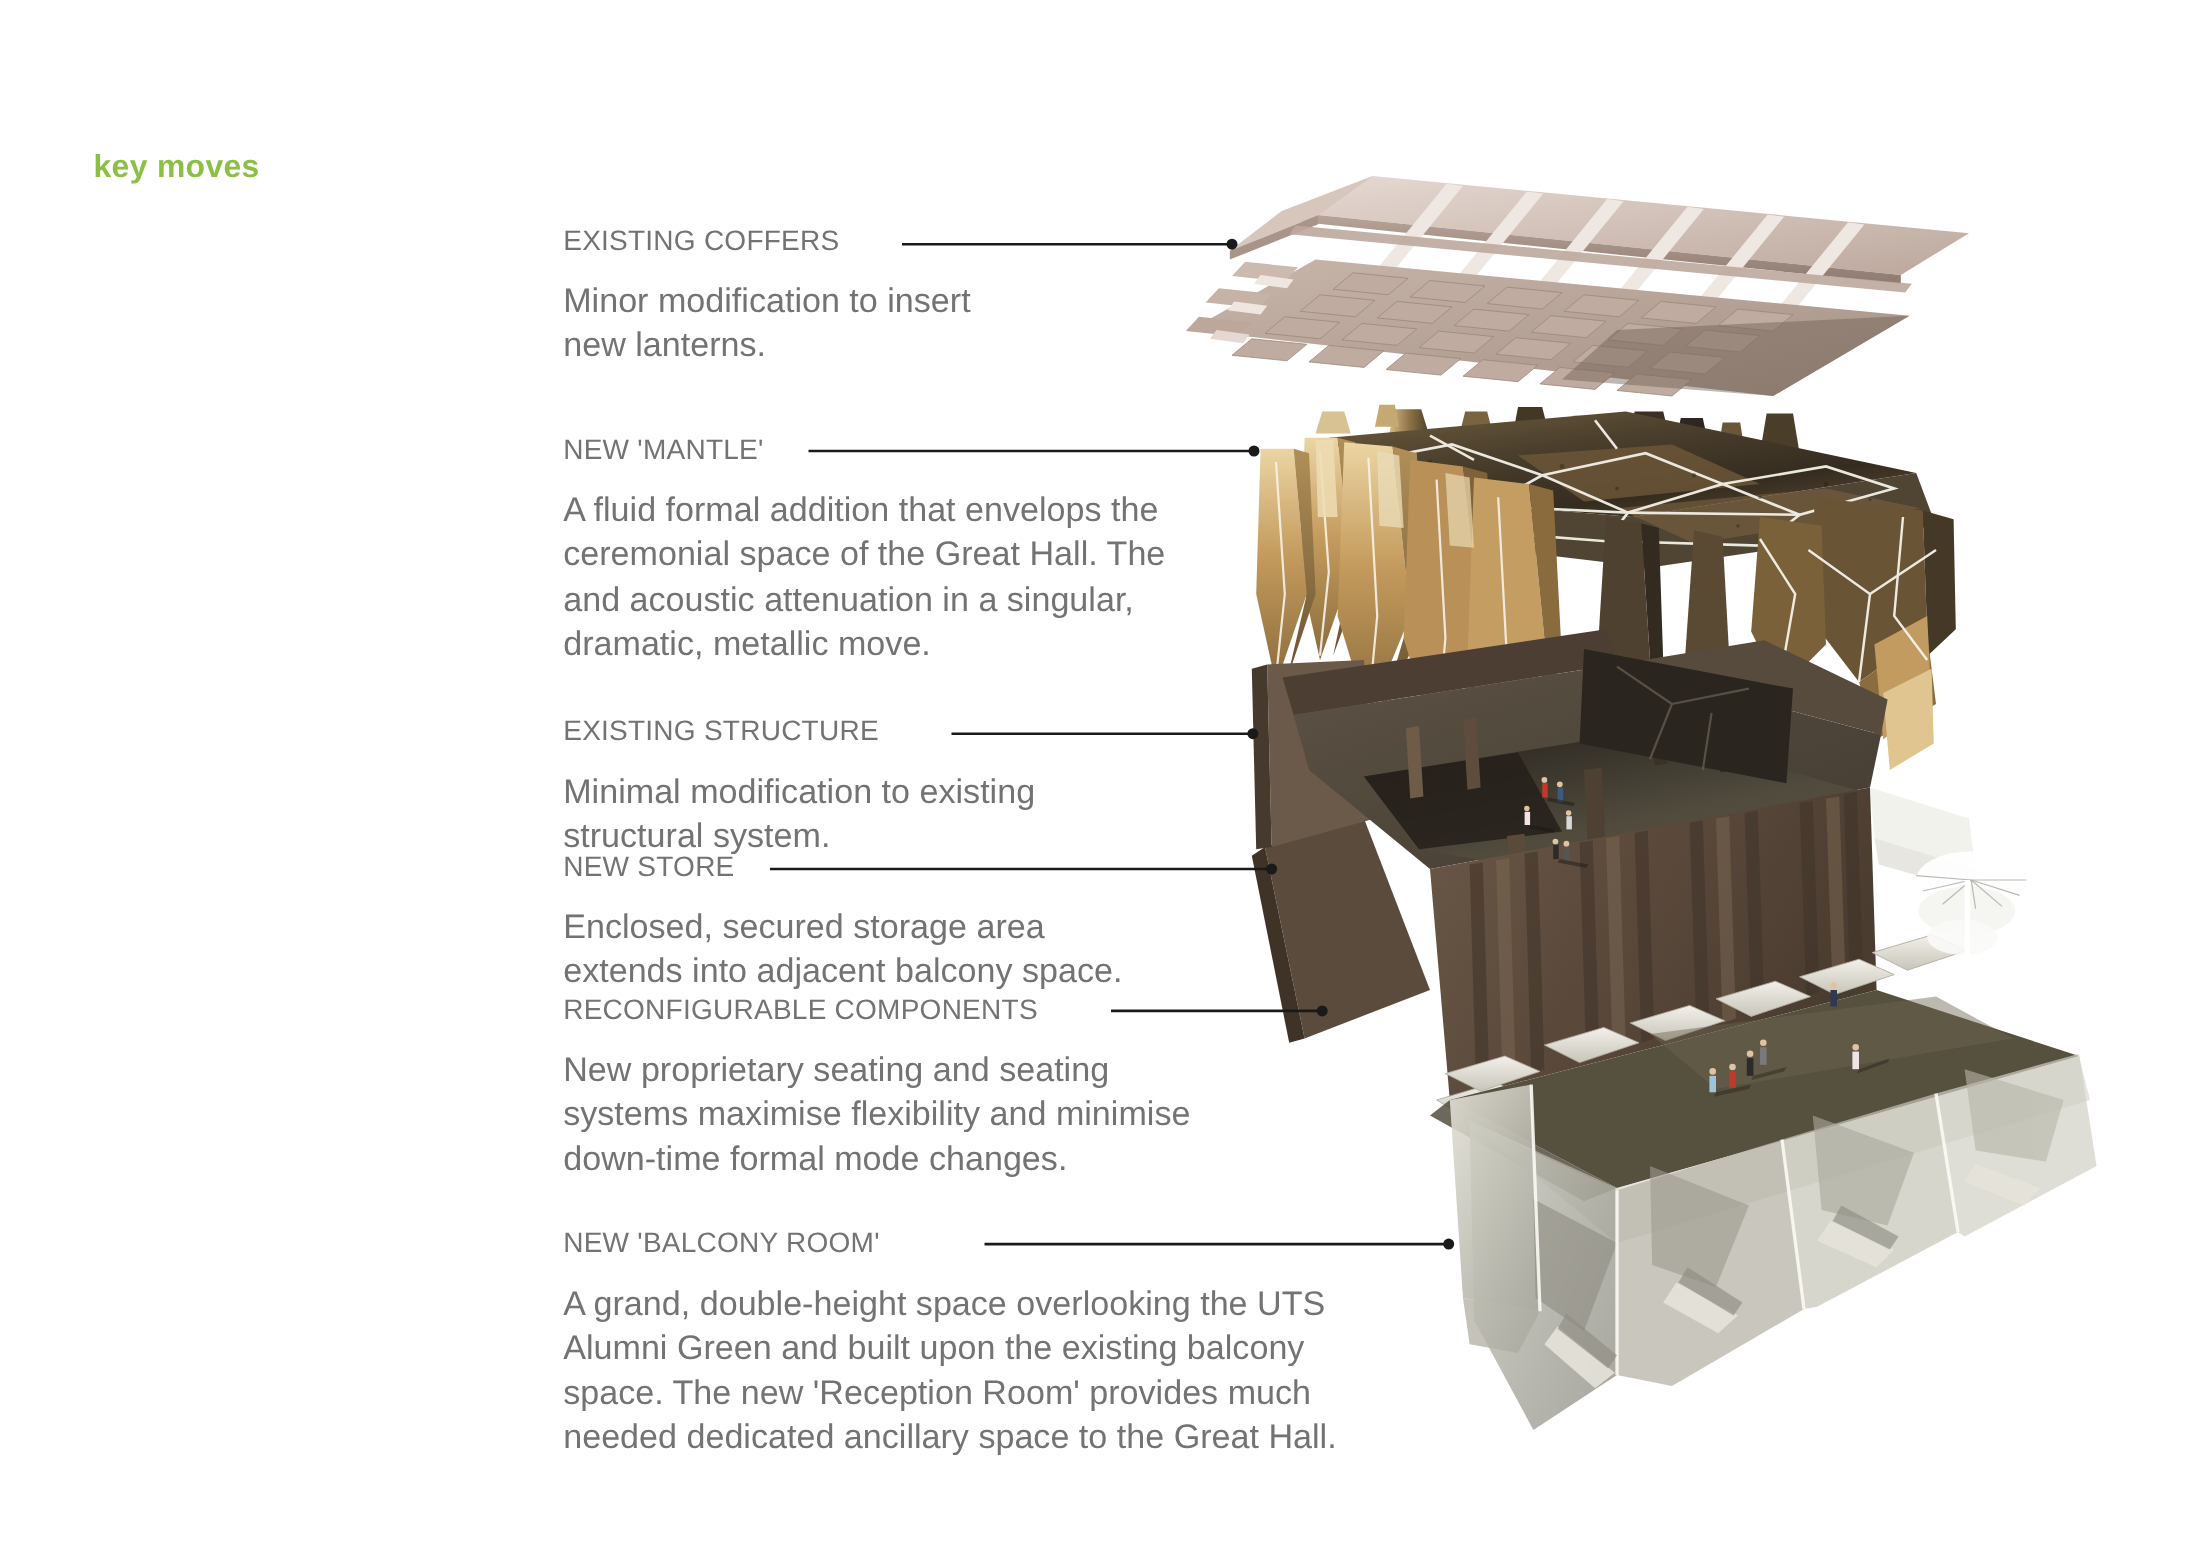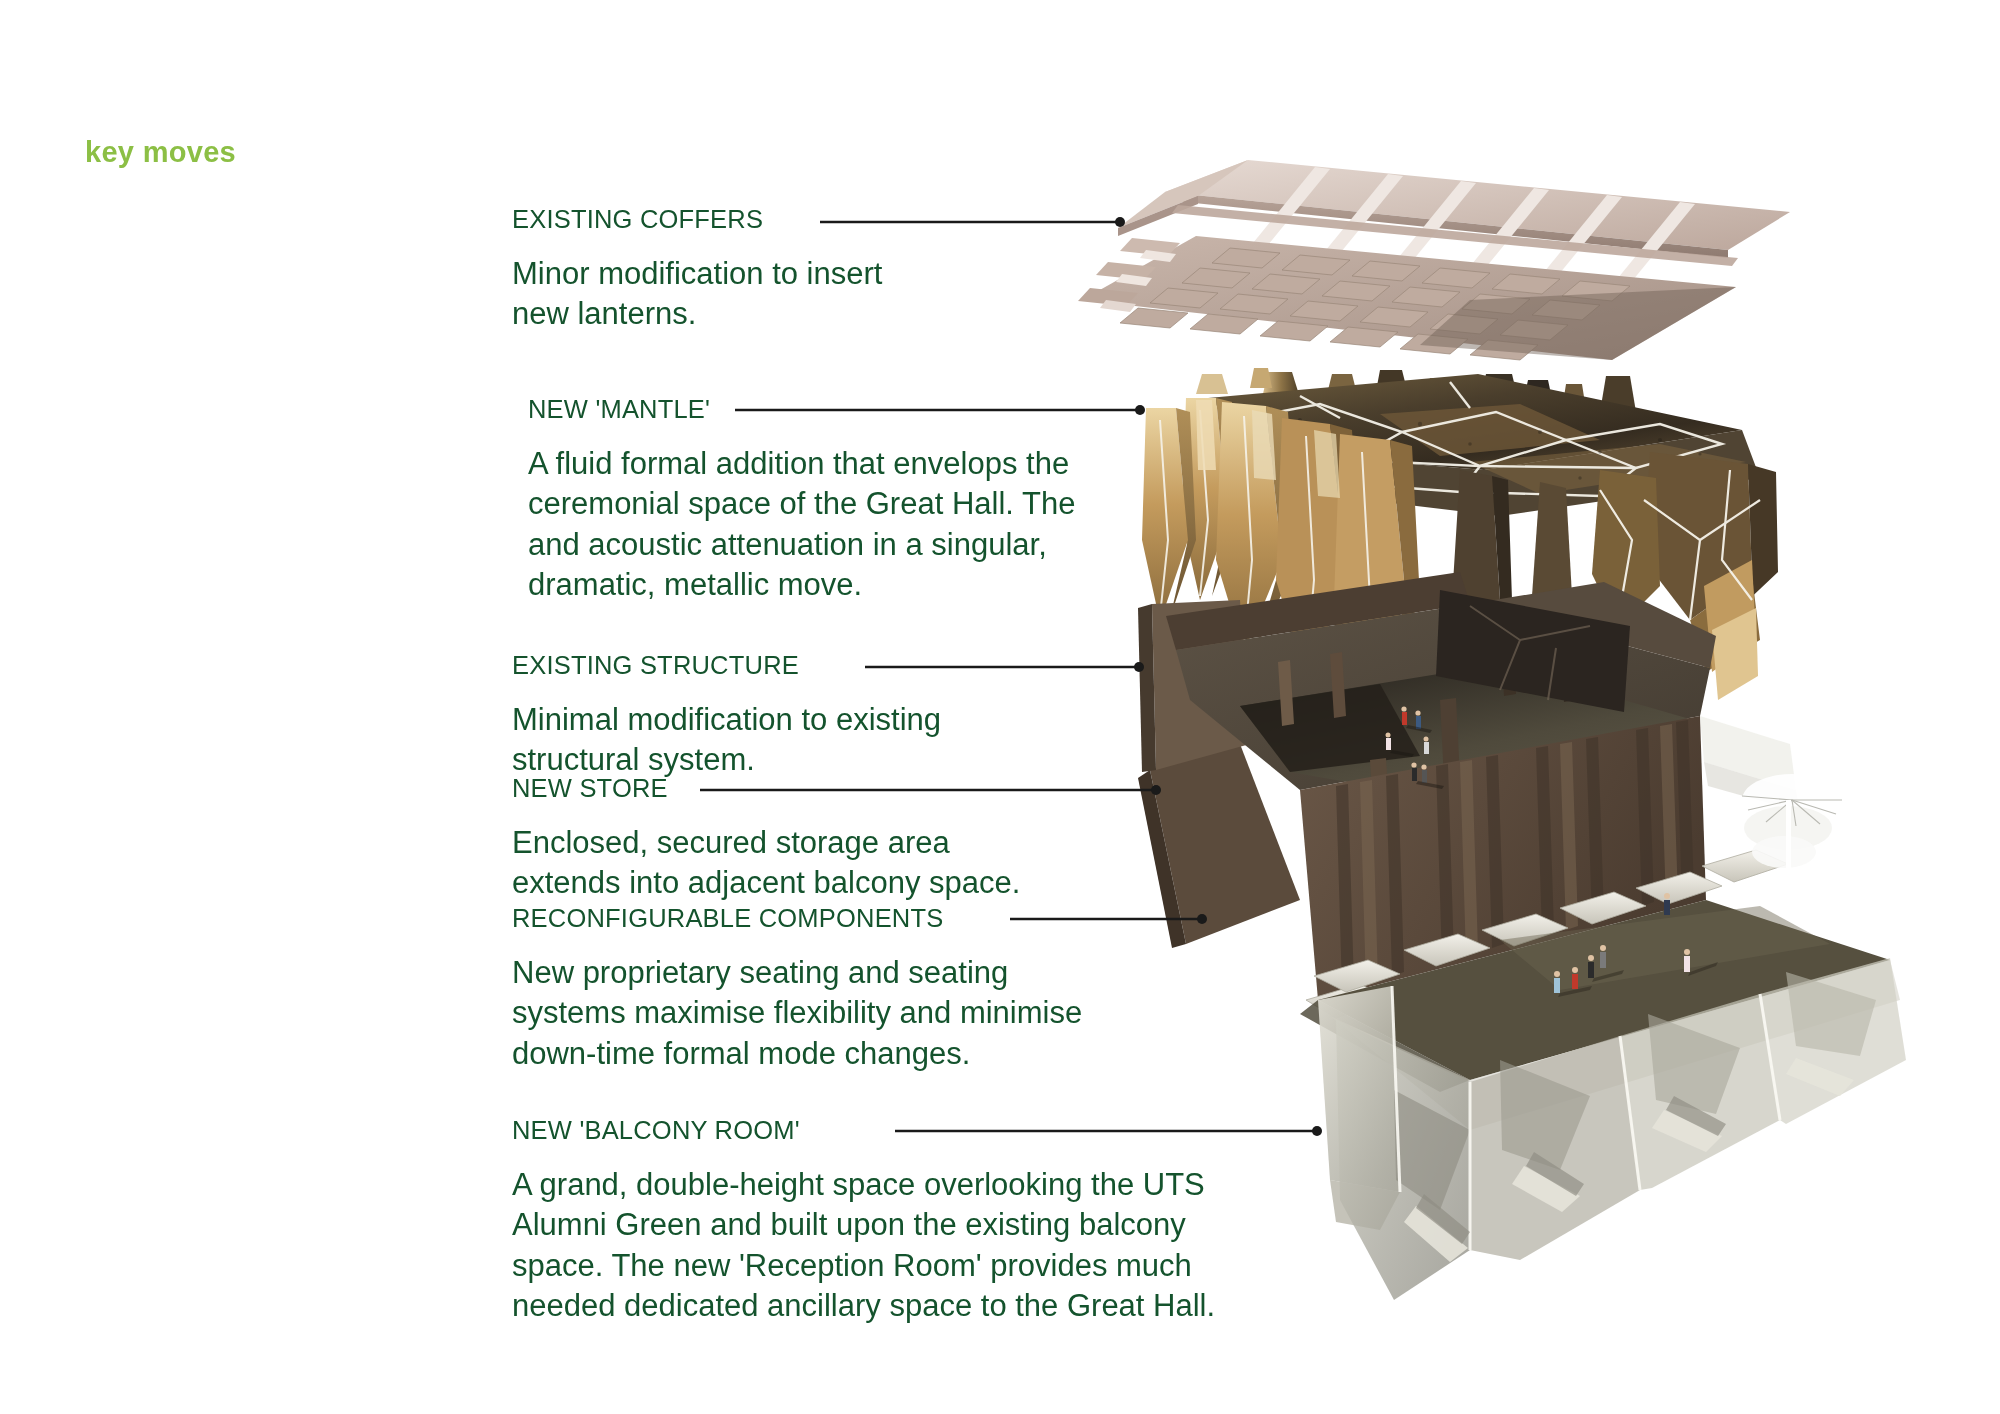--- a/index.html
+++ b/index.html
@@ -3,21 +3,21 @@
 <meta charset="utf-8">
 <style>
   html,body{margin:0;padding:0;background:#ffffff;}
   body{width:2000px;height:1414px;position:relative;overflow:hidden;
        font-family:"Liberation Sans",sans-serif;-webkit-font-smoothing:antialiased;}
   #stage{position:absolute;inset:0;width:1764px;height:1414px;}
 
   .page-title{position:absolute;left:85px;top:138px;font-size:29px;font-weight:bold;
               letter-spacing:.3px;line-height:1;}
 
-  .ann{position:absolute;color:#14532d;}
+  .ann{position:absolute;color:#737373;}
   .ann-head{font-size:25.5px;letter-spacing:.2px;line-height:1.06;white-space:nowrap;}
   .ann-body{font-size:31px;line-height:1.30;letter-spacing:0px;margin-top:21px;}
   .ann-body div{white-space:nowrap;}
 
   #leaders{position:absolute;left:0;top:0;width:2000px;height:1414px;pointer-events:none;}
   #render{position:absolute;left:0;top:0;width:2000px;height:1414px;}
 </style>
 </head>
 <body style="background: rgb(255, 255, 255);">
 
@@ -463,21 +463,21 @@
   </svg>
 
   <div id="annotation-host">
       <div class="ann" style="left: 512px; top: 206px;">
         <div class="ann-head">EXISTING COFFERS</div>
         <div class="ann-body">
           <div>Minor modification to insert</div>
           <div>new lanterns.</div>
         </div>
       </div>
-      <div class="ann" style="left: 528px; top: 396px;">
+      <div class="ann" style="left: 512px; top: 396px;">
         <div class="ann-head">NEW 'MANTLE'</div>
         <div class="ann-body">
           <div>A fluid formal addition that envelops the</div>
           <div>ceremonial space of the Great Hall. The</div>
           <div>and acoustic attenuation in a singular,</div>
           <div>dramatic, metallic move.</div>
         </div>
       </div>
       <div class="ann" style="left: 512px; top: 652px;">
         <div class="ann-head">EXISTING STRUCTURE</div>

